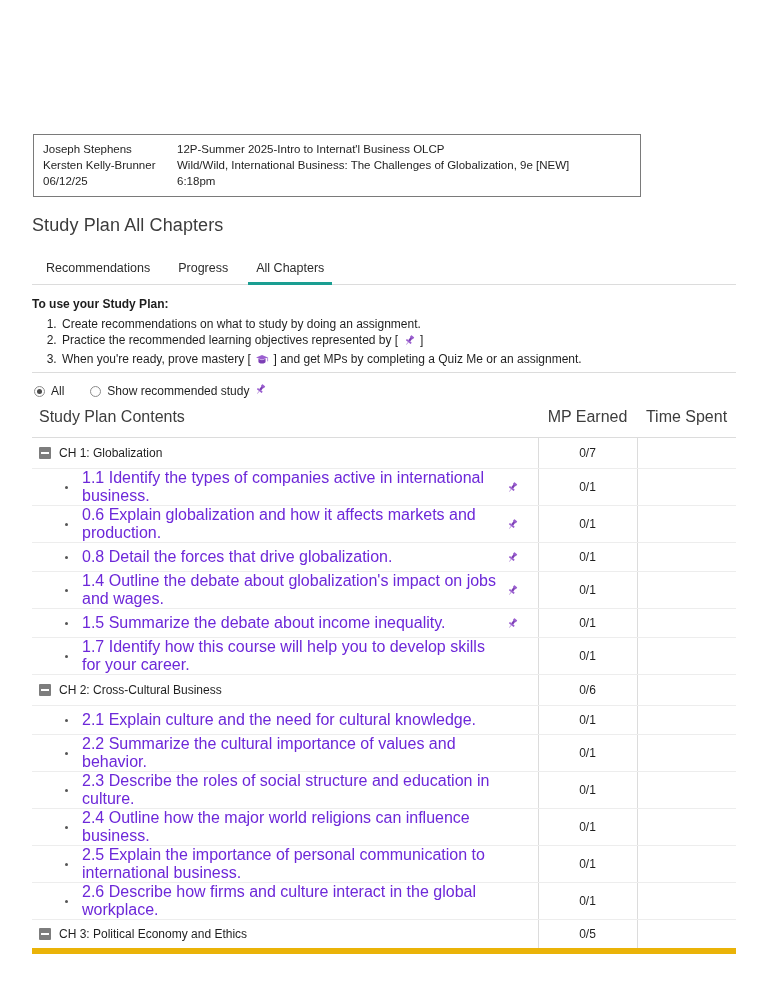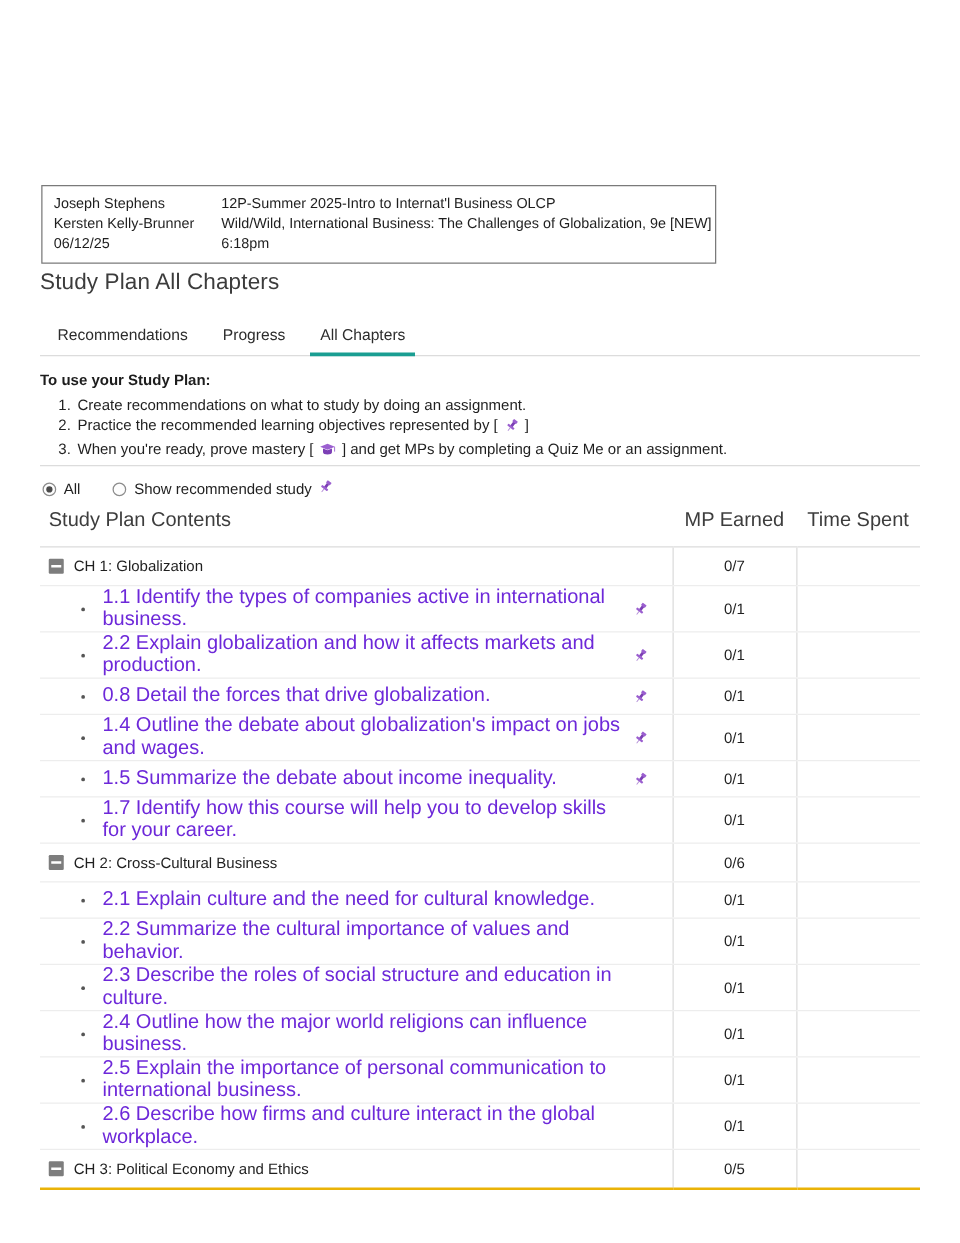--- a/index.html
+++ b/index.html
@@ -18,22 +18,22 @@
     position: relative;
     width: 768px;
     height: 994px;
     background: #ffffff;
   }
 
   
   .info-box {
     position: absolute;
     left: 33px;
-    top: 148px;
-    width: 540px;
+    top: 134px;
+    width: 608px;
     border: 1px solid #7a7a7a;
     padding: 6px 9px 7px 9px;
     background: #ffffff;
   }
   .info-row {
     display: flex;
     font-size: 11.5px;
     line-height: 16px;
     color: #1f1f1f;
   }
@@ -190,21 +190,21 @@
   .sp-table th.th-mp { text-align: center; }
   .sp-table th.th-time { text-align: center; }
 
   .sp-table td {
     border-bottom: 1px solid #ededed;
     padding: 0;
     height: 29px;
     vertical-align: middle;
     color: #1f1f1f;
   }
-  .sp-table tr:last-child td { border-bottom: 2px solid #eab308; }
+  .sp-table tr:last-child td { border-bottom: 6px solid #eab308; }
 
   td.cell-contents {
     padding-left: 7px;
     padding-right: 6px;
   }
   td.cell-mp {
     border-left: 1px solid #dcdcdc;
     text-align: center;
     color: #1f1f1f;
   }
@@ -393,21 +393,21 @@
             </div>
           </td>
           <td class="cell-mp">0/1</td>
           <td class="cell-time"></td>
         </tr>
         <tr>
           <td class="cell-contents">
             <div class="objective-cell">
               <span class="objective-left">
                 <span class="bullet"></span>
-                <span class="obj-label">2.2 Explain globalization and how it affects markets and production.</span>
+                <span class="obj-label">0.6 Explain globalization and how it affects markets and production.</span>
               </span>
               <span class="pin-slot">
                 <svg width="13" height="13" viewBox="0 0 16 16">
                   <g transform="rotate(38 8 8)">
                     <rect x="5.6" y="1.4" width="4.8" height="3.0" rx="0.5" fill="#9b5fd0"></rect>
                     <rect x="6.6" y="4.2" width="2.8" height="4.6" fill="#7c3fb5"></rect>
                     <rect x="4.2" y="8.4" width="7.6" height="2.2" rx="0.6" fill="#9b5fd0"></rect>
                     <rect x="7.6" y="10.4" width="0.9" height="4.0" fill="#b08ad6"></rect>
                   </g>
                 </svg>

